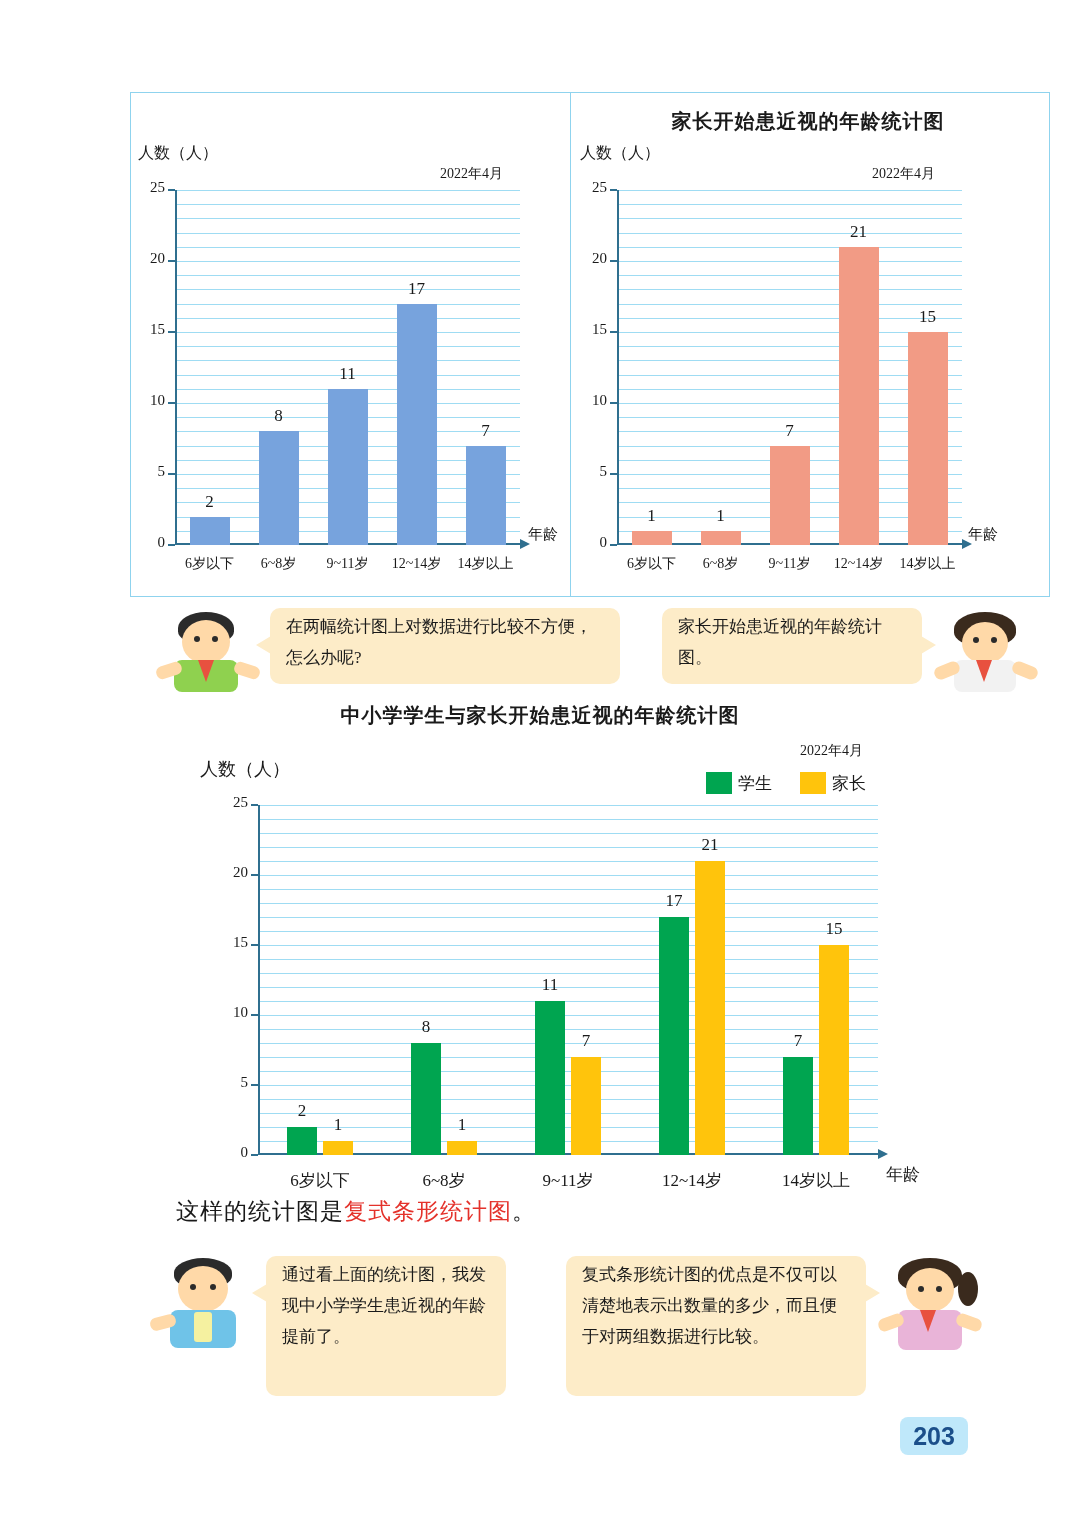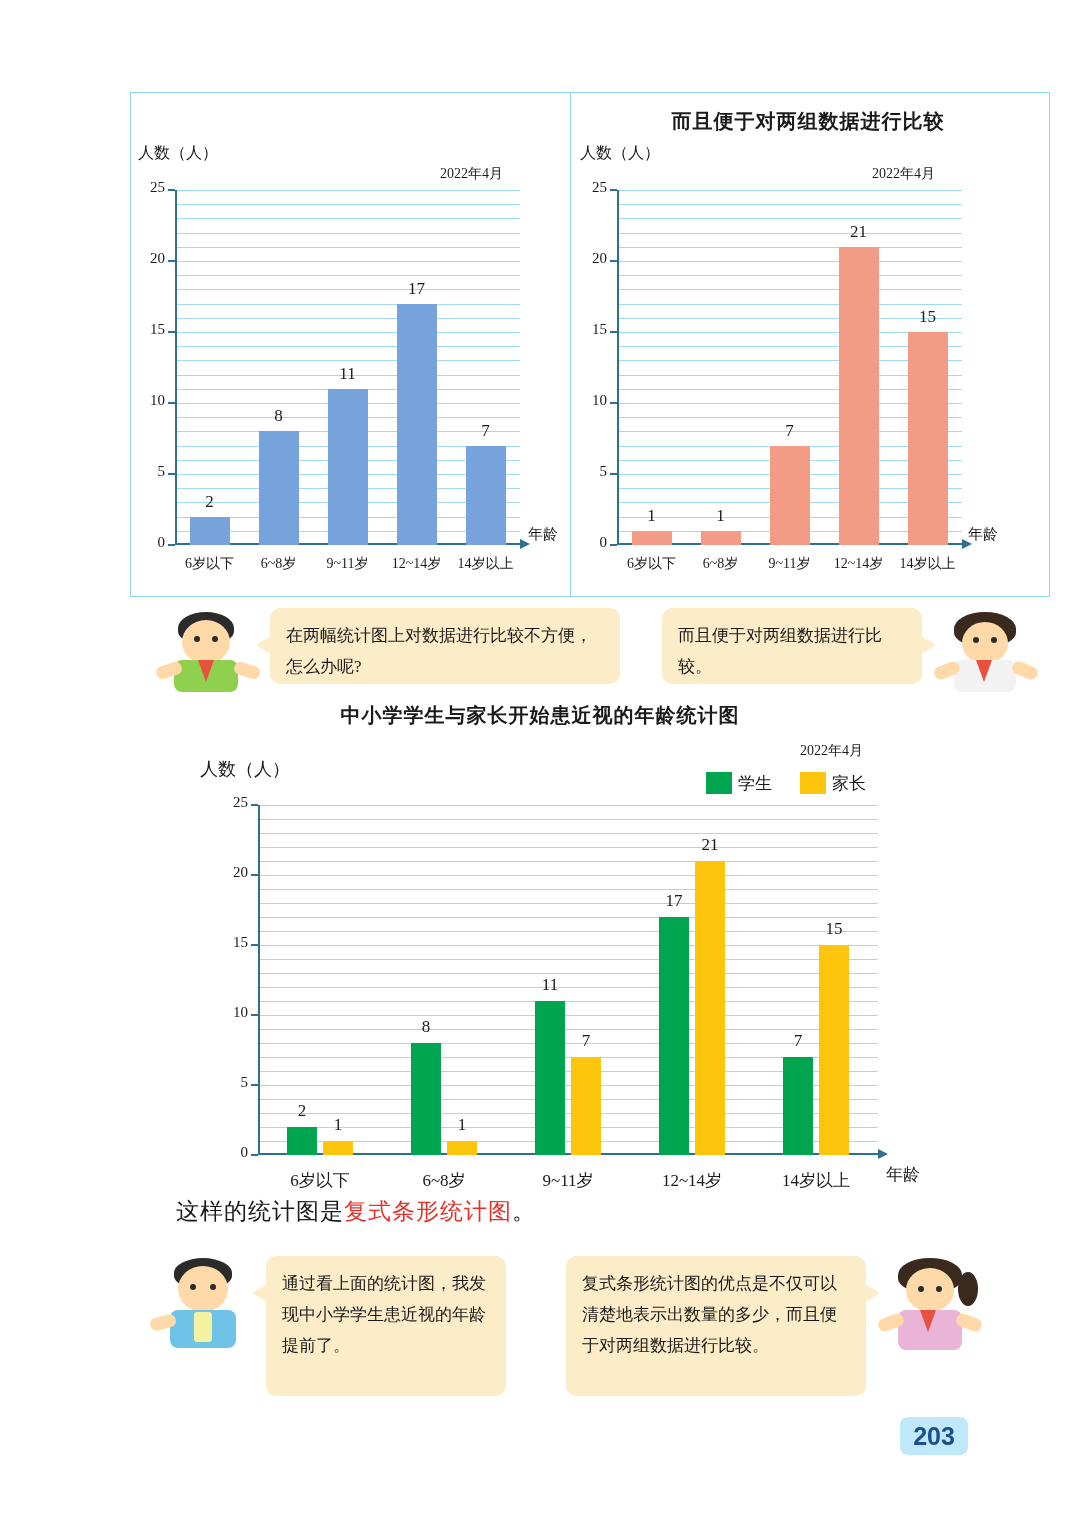--- a/index.html
+++ b/index.html
@@ -35,21 +35,21 @@
   .axis-x{position:absolute;left:0;bottom:0;height:2px;background:#2f6f8f;}
   .axis-y{position:absolute;left:0;top:0;width:2px;background:#2f6f8f;}
   .ytick{position:absolute;font-size:15px;text-align:right;width:30px;}
   .bar{position:absolute;bottom:0;}
   .barval{position:absolute;font-size:17px;text-align:center;}
   .xcat{position:absolute;font-size:14px;text-align:center;}
 
   
   .bubble{
     position:absolute;background:#fdecc8;border-radius:10px;
-    font-size:17px;line-height:31px;padding:12px 16px;box-sizing:border-box;
+    font-size:17px;line-height:31px;padding:3px 16px;box-sizing:border-box;
     font-family:"Liberation Serif",serif;
   }
   .bubble.tail-left:after{
     content:"";position:absolute;left:-14px;top:28px;width:0;height:0;
     border-top:9px solid transparent;border-bottom:9px solid transparent;
     border-right:15px solid #fdecc8;
   }
   .bubble.tail-right:after{
     content:"";position:absolute;right:-14px;top:28px;width:0;height:0;
     border-top:9px solid transparent;border-bottom:9px solid transparent;
@@ -143,21 +143,21 @@
       <div class="bar" style="left: 290.5px; width: 40px; height: 99.4px; background: rgb(119, 163, 221);"></div>
       <div class="barval" style="left: 278.5px; width: 64px; top: 230.6px;">7</div>
       <div class="xcat" style="left: 0px; width: 69px; top: 365px;">6岁以下</div>
       <div class="xcat" style="left: 69px; width: 69px; top: 365px;">6~8岁</div>
       <div class="xcat" style="left: 138px; width: 69px; top: 365px;">9~11岁</div>
       <div class="xcat" style="left: 207px; width: 69px; top: 365px;">12~14岁</div>
       <div class="xcat" style="left: 276px; width: 69px; top: 365px;">14岁以上</div>
     </div>
   <div class="axis-label-x" style="left:528px;top:525px;">年龄</div>
 
-  <div class="chart-title" style="left:578px;top:108px;width:460px;">而且便于对两组数据进行比较</div>
+  <div class="chart-title" style="left:578px;top:108px;width:460px;">家长开始患近视的年龄统计图</div>
   <div class="axis-label-y" style="left:580px;top:143px;">人数（人）</div>
   <div class="date-label" style="left:872px;top:165px;">2022年4月</div>
 
   <div class="plot" id="plot-parent" style="left:617px;top:190px;width:345px;height:355px;">
       <div class="gridline" style="width: 345px; top: 340.8px;"></div>
       <div class="gridline" style="width: 345px; top: 326.6px;"></div>
       <div class="gridline" style="width: 345px; top: 312.4px;"></div>
       <div class="gridline" style="width: 345px; top: 298.2px;"></div>
       <div class="gridline" style="width: 345px; top: 284px;"></div>
       <div class="gridline" style="width: 345px; top: 269.8px;"></div>
@@ -218,21 +218,21 @@
     <div class="head" style="left:32px;top:8px;width:48px;height:44px;background:#ffd9a8;"></div>
     <div style="position:absolute;left:44px;top:24px;width:6px;height:6px;border-radius:50%;background:#2b2b2b;"></div>
     <div style="position:absolute;left:62px;top:24px;width:6px;height:6px;border-radius:50%;background:#2b2b2b;"></div>
     <div class="body" style="left:24px;top:48px;width:64px;height:32px;background:#8fd14f;"></div>
     <div style="position:absolute;left:48px;top:48px;width:16px;height:22px;background:#e8513f;clip-path:polygon(0 0,100% 0,50% 100%);"></div>
     <div class="arm" style="left:6px;top:52px;width:26px;height:13px;background:#ffd9a8;transform:rotate(-18deg);"></div>
     <div class="arm" style="left:84px;top:52px;width:26px;height:13px;background:#ffd9a8;transform:rotate(18deg);"></div>
   </div>
   <div class="bubble tail-left" style="left:270px;top:608px;width:350px;height:76px;">在两幅统计图上对数据进行比较不方便，怎么办呢?</div>
 
-  <div class="bubble tail-right" style="left:662px;top:608px;width:260px;height:76px;">而且便于对两组数据进行比较。</div>
+  <div class="bubble tail-right" style="left:662px;top:608px;width:260px;height:76px;">家长开始患近视的年龄统计图。</div>
   <div class="kid" style="left:930px;top:612px;width:115px;height:80px;">
     <div class="hair" style="left:24px;top:0px;width:62px;height:34px;background:#3a2a1d;"></div>
     <div class="head" style="left:32px;top:10px;width:46px;height:42px;background:#ffd9a8;"></div>
     <div style="position:absolute;left:43px;top:25px;width:6px;height:6px;border-radius:50%;background:#2b2b2b;"></div>
     <div style="position:absolute;left:61px;top:25px;width:6px;height:6px;border-radius:50%;background:#2b2b2b;"></div>
     <div class="body" style="left:24px;top:48px;width:62px;height:32px;background:#f2f2f2;"></div>
     <div style="position:absolute;left:46px;top:48px;width:16px;height:22px;background:#e8513f;clip-path:polygon(0 0,100% 0,50% 100%);"></div>
     <div class="arm" style="left:4px;top:52px;width:26px;height:13px;background:#ffd9a8;transform:rotate(-22deg);"></div>
     <div class="arm" style="left:82px;top:52px;width:26px;height:13px;background:#ffd9a8;transform:rotate(22deg);"></div>
   </div>

